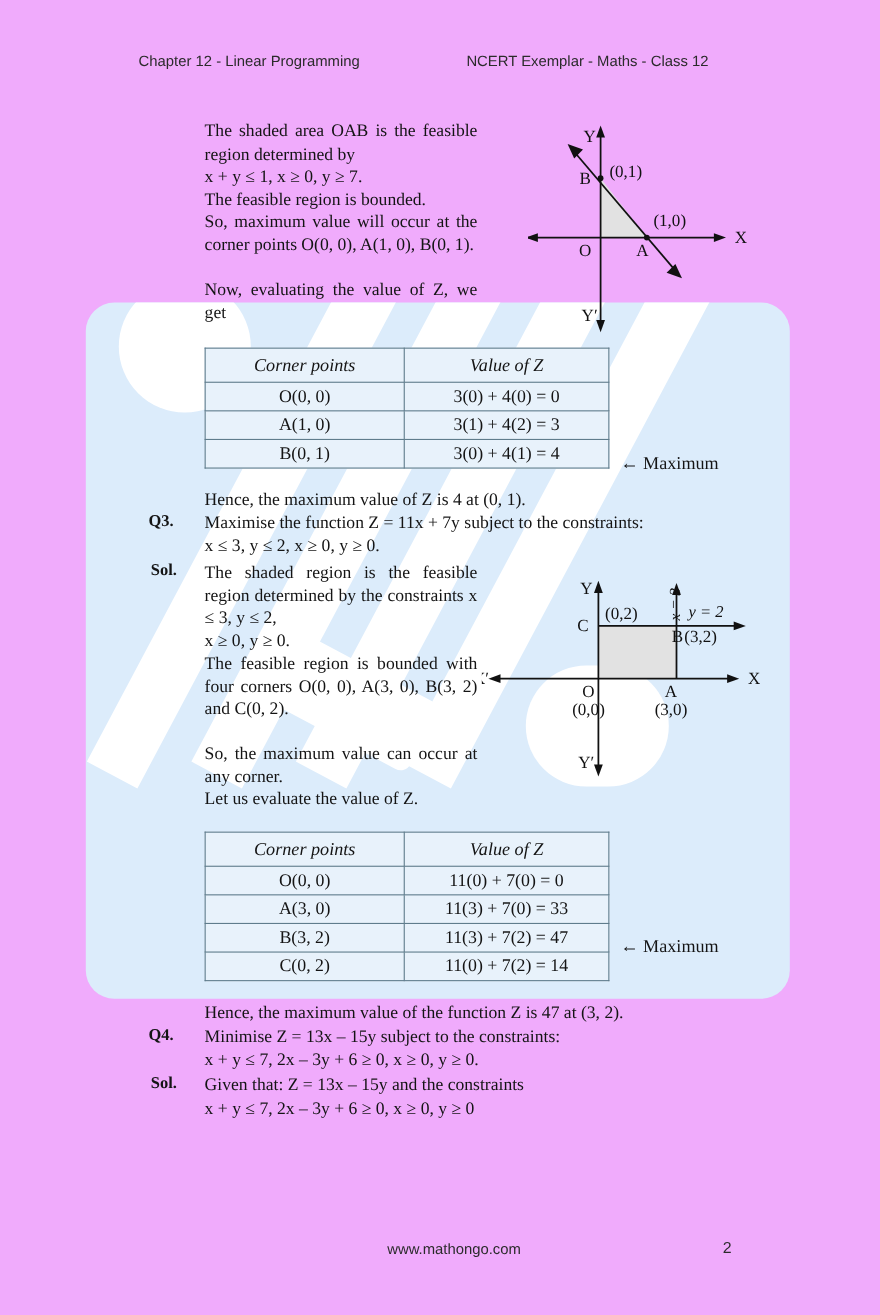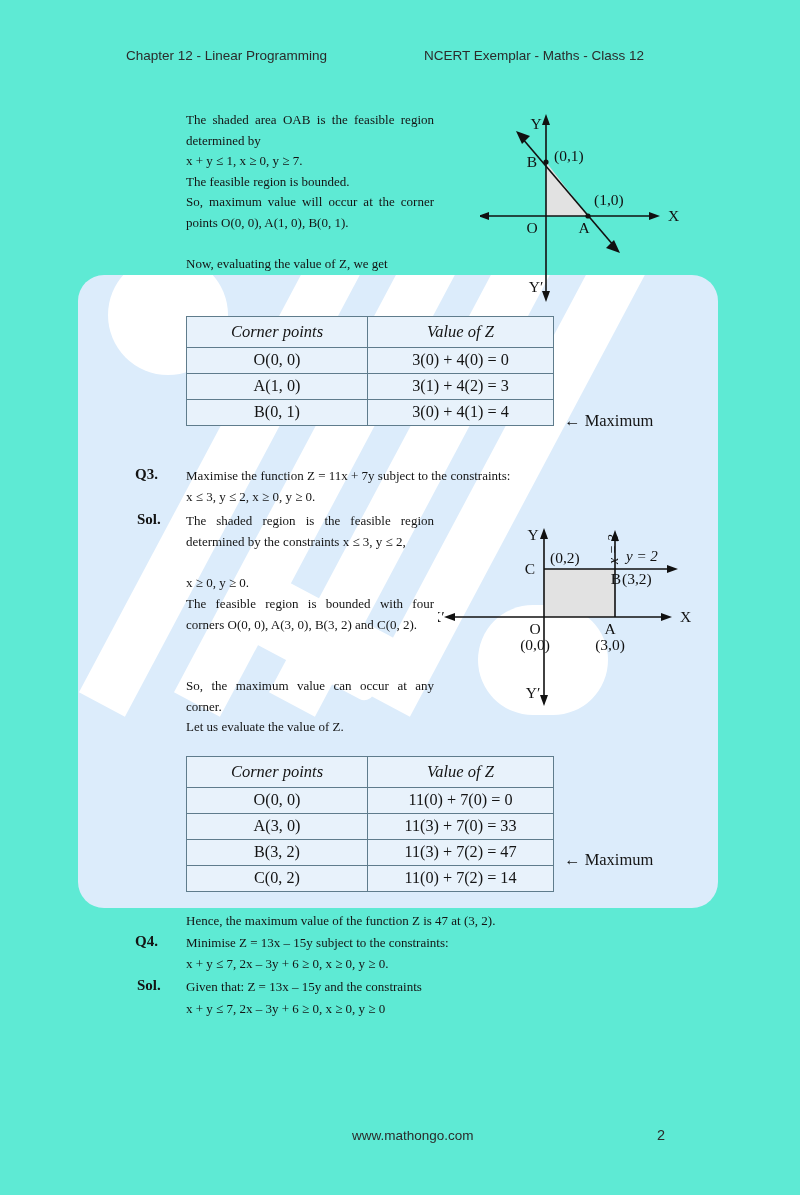--- a/index.html
+++ b/index.html
@@ -8,21 +8,21 @@
     background: #ffffff;
   }
   body {
     font-family: "Liberation Serif", serif;
     color: #111;
   }
   #page {
     position: relative;
     width: 800px;
     height: 1195px;
-    background: #5eead4;
+    background: #f0abfc;
     overflow: hidden;
   }
 
   
   #watermark {
     position: absolute;
     left: 78px;
     top: 275px;
     width: 640px;
     height: 633px;
@@ -79,21 +79,21 @@
     font-size: 14.5px;
     color: #2b2b2b;
     z-index: 5;
   }
 
   
   .txt {
     position: absolute;
     z-index: 4;
     font-family: "Liberation Serif", serif;
-    font-size: 13px;
+    font-size: 16px;
     line-height: 20.6px;
     color: #141414;
     white-space: pre-wrap;
   }
   .just {
     text-align: justify;
     text-align-last: left;
   }
   .lbl {
     position: absolute;
@@ -225,20 +225,21 @@
         <td class="c2">3(1) + 4(2) = 3</td>
       </tr>
       <tr>
         <td class="c1">B(0, 1)</td>
         <td class="c2">3(0) + 4(1) = 4</td>
       </tr>
     </tbody>
   </table>
   <div class="maxnote" style="left:564px; top:411px;">← Maximum</div>
 
+  <div class="txt" style="left:186px; top:445px; width:470px;">Hence, the maximum value of Z is 4 at (0, 1).</div>
 
   <div class="lbl" style="left:135px; top:466px;">Q3.</div>
   <div class="txt" style="left:186px; top:466px; width:500px;">Maximise the function Z = 11x + 7y subject to the constraints:</div>
   <div class="txt" style="left:186px; top:487px; width:500px;">x ≤ 3, y ≤ 2, x ≥ 0, y ≥ 0.</div>
 
   <div class="lbl" style="left:137px; top:511px;">Sol.</div>
   <div class="txt just" style="left:186px; top:511px; width:248px;">The shaded region is the feasible region determined by the constraints x ≤ 3, y ≤ 2,</div>
   <div class="txt" style="left:186px; top:573px; width:248px;">x ≥ 0, y ≥ 0.</div>
   <div class="txt just" style="left:186px; top:594px; width:248px;">The feasible region is bounded with four corners O(0, 0), A(3, 0), B(3, 2) and C(0, 2).</div>
   <div class="txt" style="left:186px; top:717px; width:280px;">Let us evaluate the value of Z.</div>

